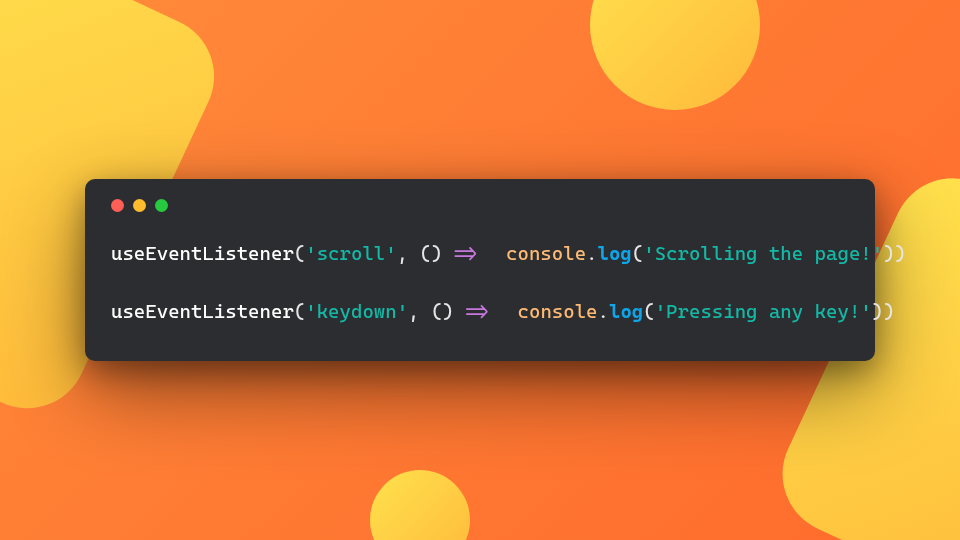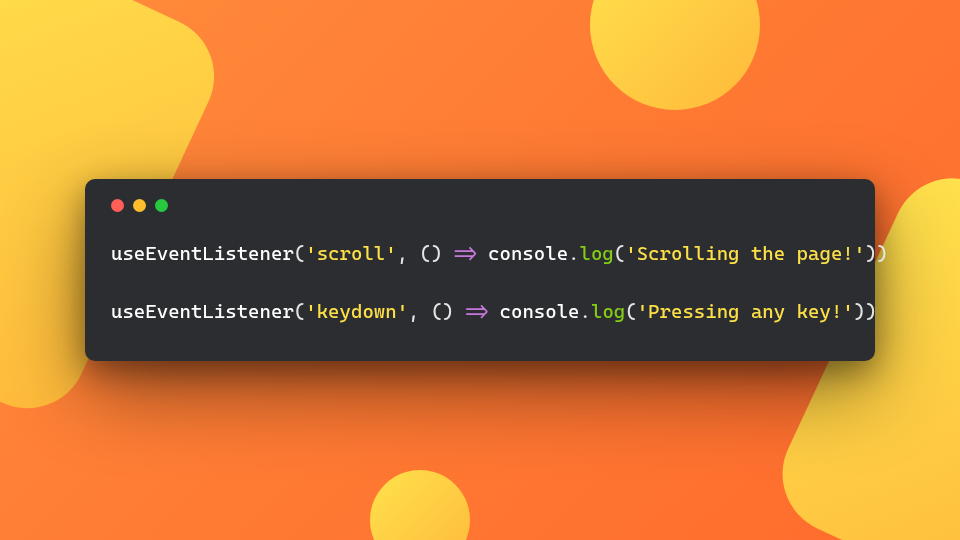--- a/index.html
+++ b/index.html
@@ -67,24 +67,24 @@
       font-size: 19.5px;
       line-height: 2.05;
       font-weight: 500;
       white-space: pre;
     }
     .code-line { display: block; }
     .spacer { height: 18px; }
 
     .tok-fn    { color: #ffffff; }
     .tok-punct { color: #e5e5e5; }
-    .tok-str   { color: #fde047; }
+    .tok-str   { color: #14b8a6; }
     .tok-kw    { color: #c678dd; }
-    .tok-obj   { color: #ffffff; }
-    .tok-method{ color: #84cc16; }
+    .tok-obj   { color: #fdba74; margin-left: 18px; }
+    .tok-method{ color: #0ea5e9; font-weight: bold; }
   </style>
 </head>
 <body>
 
 <div class="shape blob-left"></div>
 <div class="shape blob-right"></div>
 <div class="shape circle-top"></div>
 <div class="shape circle-bottom"></div>
 
 <div class="code-window">

